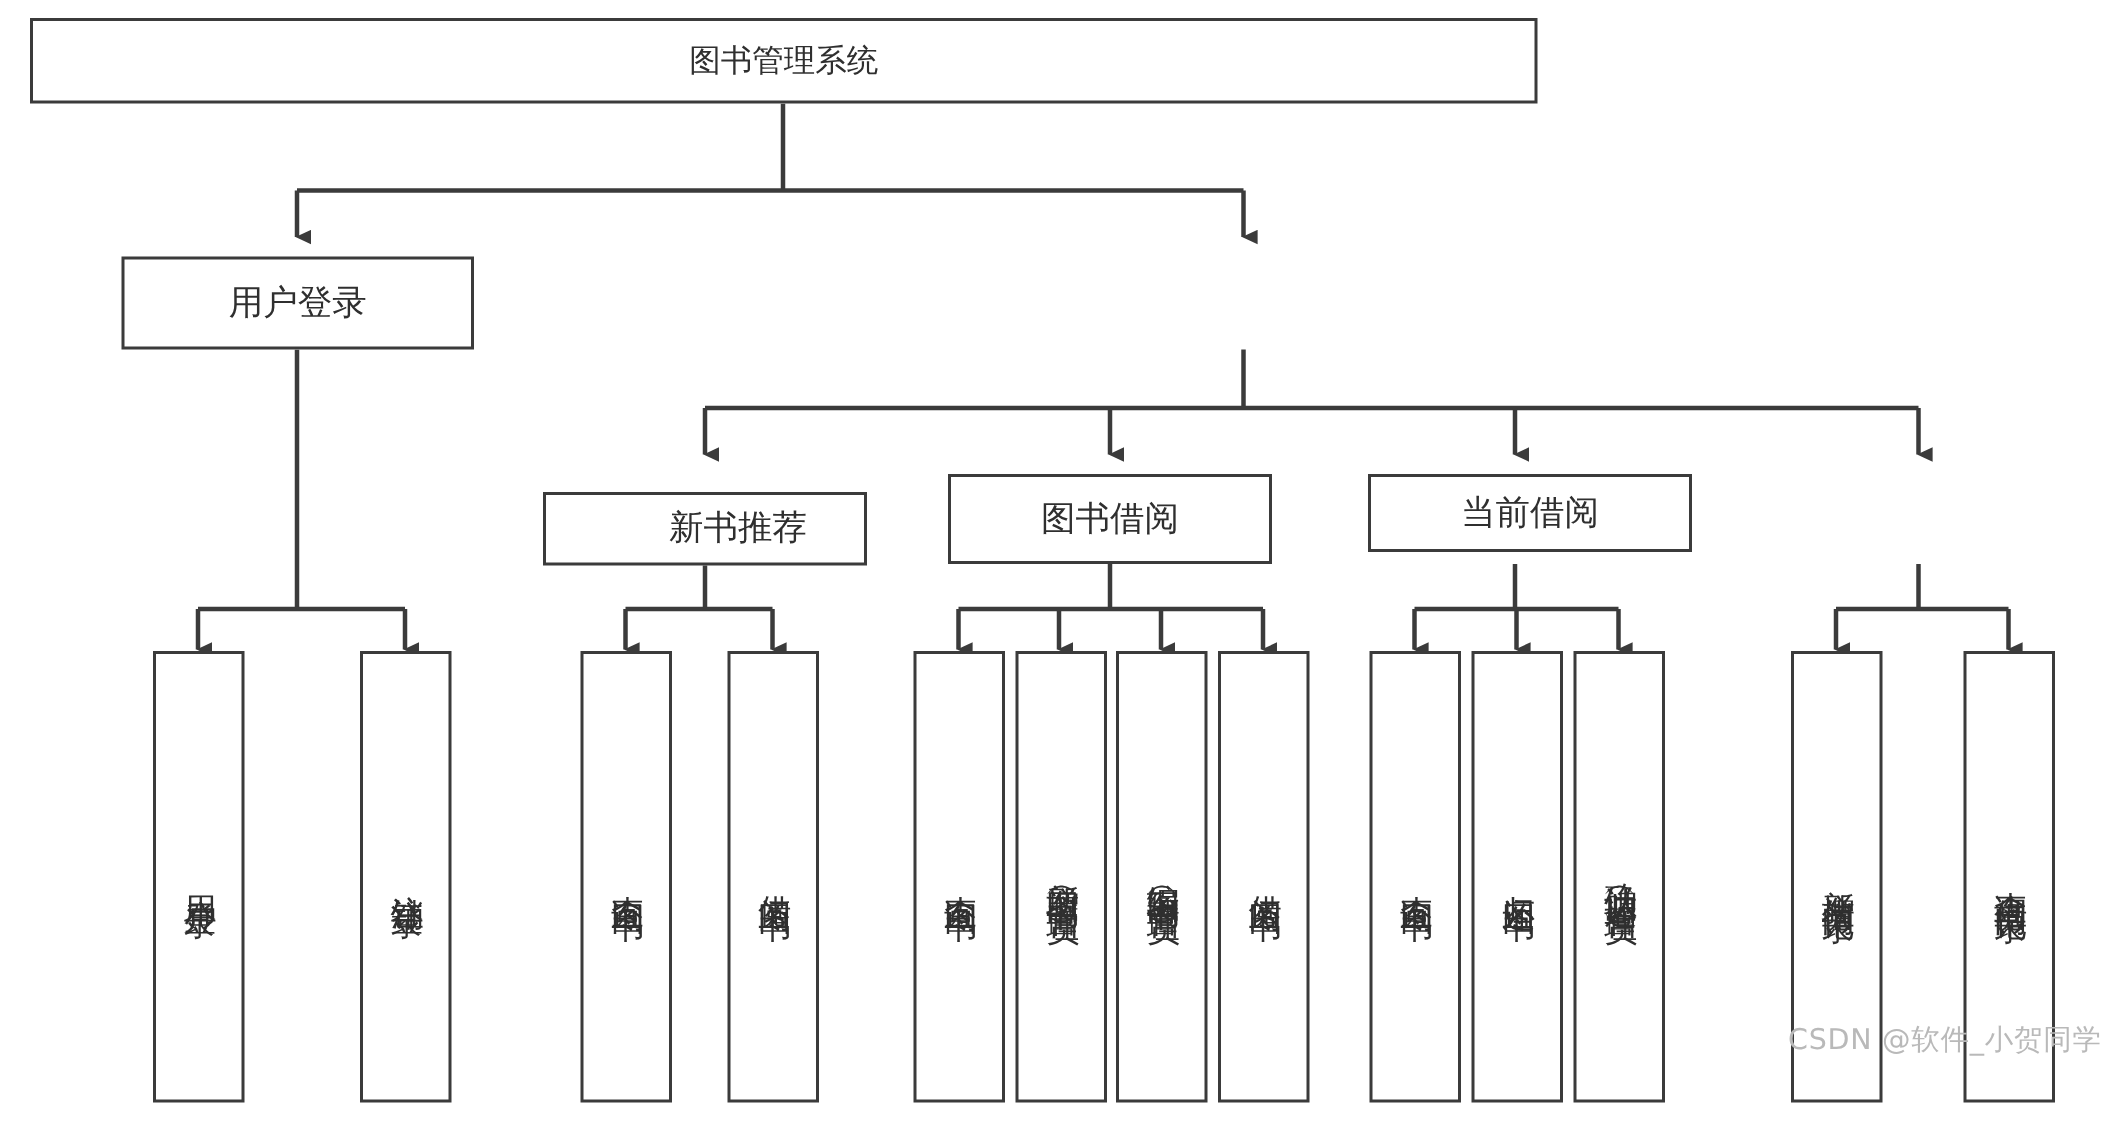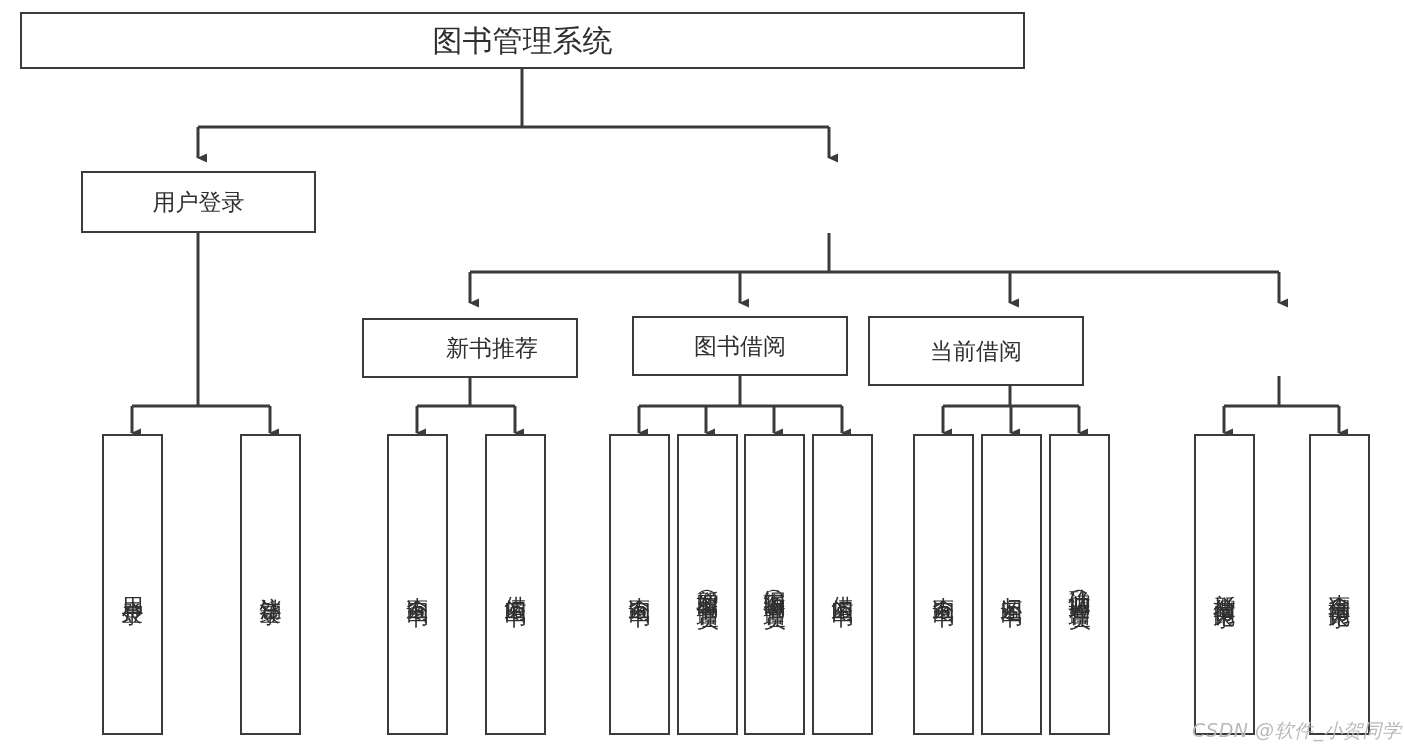--- a/index.html
+++ b/index.html
@@ -45,21 +45,21 @@
     writing-mode: horizontal-tb;
     font-size: 23px;
   }
   .node.vert .label {
     writing-mode: vertical-rl;
     text-orientation: upright;
     font-size: 22px;
     letter-spacing: 3px;
     line-height: 1;
   }
-  .node.root .label { font-size: 30px; }
+  .node.root .label { font-size: 21px; }
   .watermark {
     position: absolute;
     color: #b9b9b9;
     font-size: 19px;
     white-space: nowrap;
     letter-spacing: 0.5px;
     font-family: "DejaVu Sans", "Liberation Sans", sans-serif;
   }
 </style>
 </head>
@@ -119,29 +119,29 @@
 
   <div class="node horiz root" style="left:20px; top:12px; width:1005px; height:57px;">
     <span class="label">图书管理系统</span>
   </div>
 
   <div class="node horiz" style="left:81px; top:171px; width:235px; height:62px;">
     <span class="label">用户登录</span>
   </div>
 
 
-  <div class="node horiz" style="left:362px; top:318px; width:216px; height:60px;padding-left:44px;">
+  <div class="node horiz" style="left:362px; top:328px; width:216px; height:49px;padding-left:44px;">
     <span class="label">新书推荐</span>
   </div>
 
   <div class="node horiz" style="left:632px; top:316px; width:216px; height:60px;">
     <span class="label">图书借阅</span>
   </div>
 
-  <div class="node horiz" style="left:868px; top:316px; width:216px; height:70px;">
+  <div class="node horiz" style="left:912px; top:316px; width:216px; height:52px;">
     <span class="label">当前借阅</span>
   </div>
 
 
   <div class="node vert" style="left:102px; top:434px; width:61px; height:301px;">
     <span class="label">用户登录</span>
   </div>
 
   <div class="node vert" style="left:240px; top:434px; width:61px; height:301px;">
     <span class="label">注销登录</span>
@@ -184,15 +184,15 @@
   </div>
 
   <div class="node vert" style="left:1194px; top:434px; width:61px; height:301px;">
     <span class="label">新增借阅记录</span>
   </div>
 
   <div class="node vert" style="left:1309px; top:434px; width:61px; height:301px;">
     <span class="label">查询借阅记录</span>
   </div>
 
-  <div class="watermark" style="left:1192px; top:718px;font-style:italic;">CSDN @软件_小贺同学</div>
+  <div class="watermark" style="left:1192px; top:680px;">CSDN @软件_小贺同学</div>
 
 </div>
 
 </body></html>

